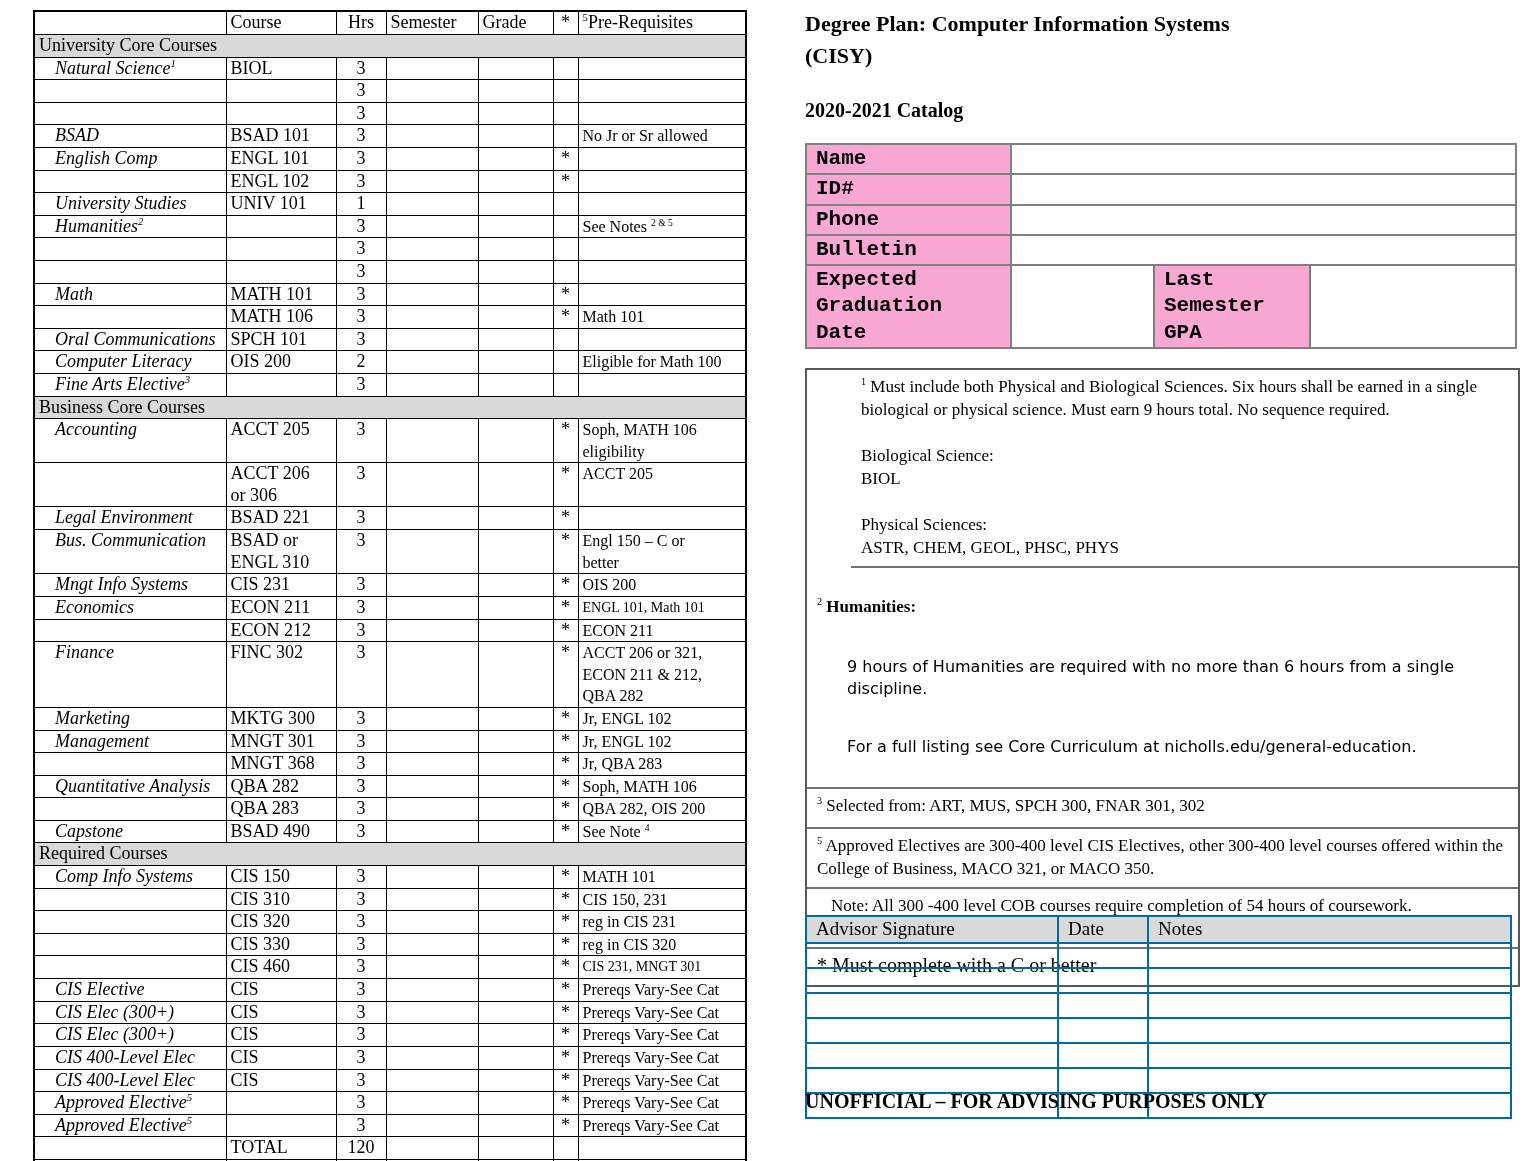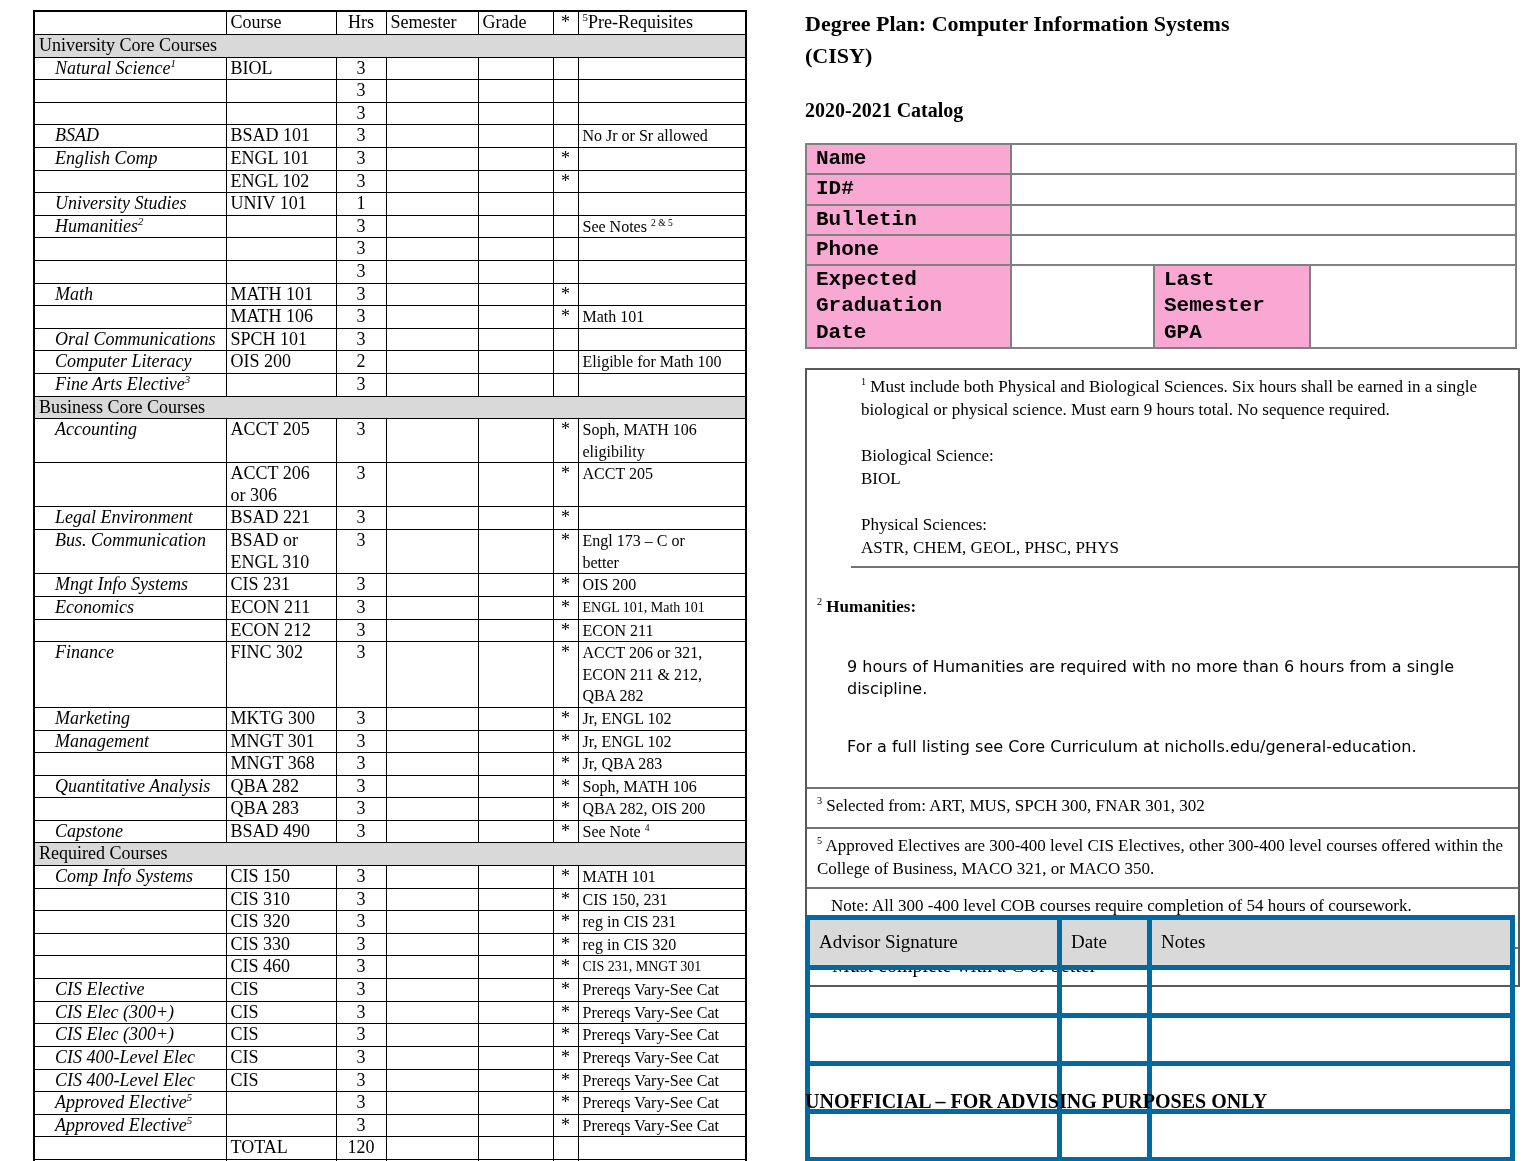--- a/index.html
+++ b/index.html
@@ -37,21 +37,21 @@
   .note-sec{border-bottom:2px solid #737373;padding:6px 10px;font-size:17px;line-height:1.35;
     box-sizing:border-box;white-space:pre-line;}
   .note-sec:last-child{border-bottom:none;}
   .s1{min-height:169px;margin-left:44px;} .s2{min-height:103px;} .s3{min-height:40px;} .s4{min-height:41px;}
   .s5{min-height:59px;} .s6{min-height:48px;padding-left:24px;} .s7{min-height:28px;padding-top:3px;}
   .sans{font-family:"DejaVu Sans",sans-serif;font-size:16px;padding-left:30px;margin-top:14px;}
   .star-note{font-size:20px;}
 
   .advisor{position:absolute;left:805px;top:915px;width:705px;border-collapse:collapse;
     table-layout:fixed;border:2px solid #404040;}
-  .advisor th,.advisor td{border:5px solid #0369a1;font-size:19px;padding:11px 9px;text-align:left;
+  .advisor th,.advisor td{border:2px solid #0369a1;font-size:19px;padding:1px 9px;text-align:left;
     font-weight:normal;height:21px;vertical-align:top;}
   .advisor thead th{background:#d9d9d9;height:23px;}
 
   .unofficial{position:absolute;left:805px;top:1090px;font-weight:bold;font-size:20px;}
 </style>
 </head>
 <body>
 
 <div>
 
@@ -248,21 +248,21 @@
           <td class="c-prereq"></td>
         </tr>
         <tr class="course-row">
           <td class="c-label"><span>Bus. Communication</span></td>
           <td class="c-course"><span>BSAD or
 ENGL 310</span></td>
           <td class="c-hrs"><span>3</span></td>
           <td class="c-semester"></td>
           <td class="c-grade"></td>
           <td class="c-star"><span>*</span></td>
-          <td class="c-prereq"><span>Engl 173 – C or
+          <td class="c-prereq"><span>Engl 150 – C or
 better</span></td>
         </tr>
         <tr class="course-row">
           <td class="c-label"><span>Mngt Info Systems</span></td>
           <td class="c-course"><span>CIS 231</span></td>
           <td class="c-hrs"><span>3</span></td>
           <td class="c-semester"></td>
           <td class="c-grade"></td>
           <td class="c-star"><span>*</span></td>
           <td class="c-prereq"><span>OIS 200</span></td>
@@ -496,25 +496,25 @@
     <tbody>
       <tr class="simple">
         <td class="form-label">Name</td>
         <td colspan="3"></td>
       </tr>
       <tr class="simple">
         <td class="form-label">ID#</td>
         <td colspan="3"></td>
       </tr>
       <tr class="simple">
+        <td class="form-label">Phone</td>
+        <td colspan="3"></td>
+      </tr>
+      <tr class="simple">
         <td class="form-label">Bulletin</td>
-        <td colspan="3"></td>
-      </tr>
-      <tr class="simple">
-        <td class="form-label">Phone</td>
         <td colspan="3"></td>
       </tr>
       <tr class="grad">
         <td class="form-label">Expected Graduation Date</td>
         <td></td>
         <td class="form-label">Last Semester GPA</td>
         <td></td>
       </tr>
     </tbody>
   </table>

